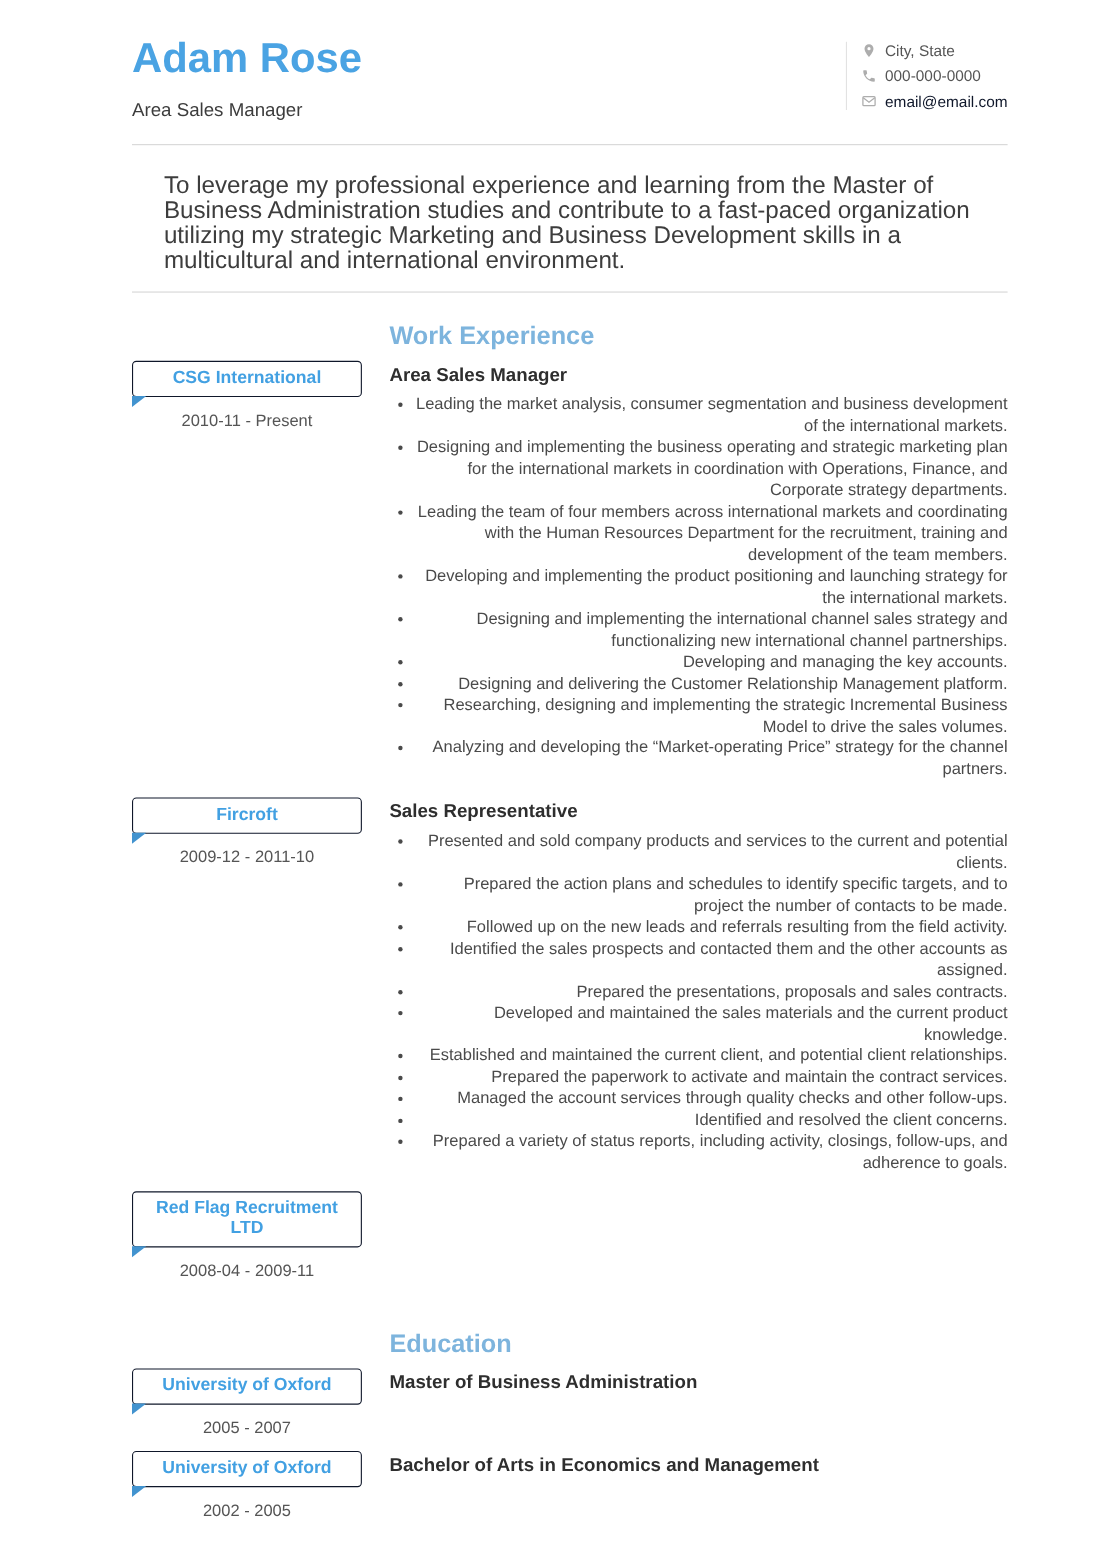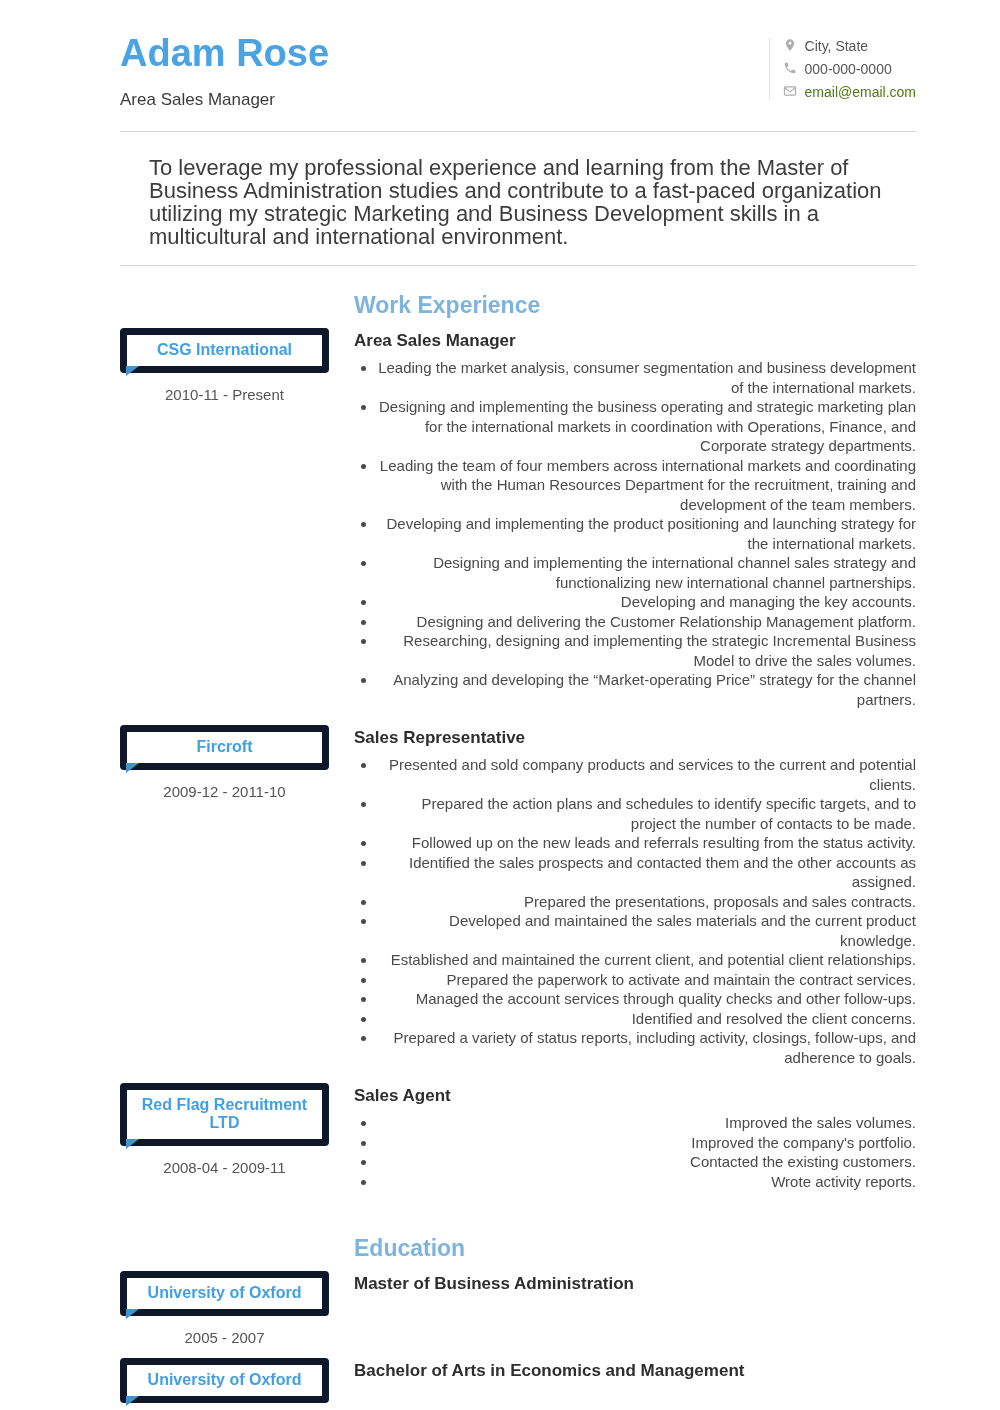--- a/index.html
+++ b/index.html
@@ -12,24 +12,24 @@
   .page { padding: 32px 84px 0 84px; margin-left: 36px; }
 
   
   .header { display: flex; justify-content: space-between; align-items: flex-start; }
   .name { font-size: 38px; font-weight: bold; color: #4aa3e3; line-height: 42px; }
   .job-title { font-size: 17px; color: #3c3c3c; margin-top: 16px; }
   .contact {
     border-left: 1px solid #e2e2e2; padding-left: 13px; margin-top: 6px;
     font-size: 14px; color: #555; min-width: 130px;
   }
-  .contact-row { display: flex; align-items: flex-start; margin-bottom: 7px; }
+  .contact-row { display: flex; align-items: center; margin-bottom: 7px; }
   .contact-row .ic { width: 14px; height: 14px; margin-right: 8px; flex: 0 0 14px; }
   .contact-row:last-child { margin-bottom: 0; }
-  .email-link { color: #4d7c0f; text-decoration: none; }
+  .email-link { color: #0f172a; text-decoration: none; }
 
   .divider { border: none; border-top: 1px solid #d6d6d6; margin-top: 21px; }
 
   
   .summary {
     margin: 24px 0 0 29px; max-width: 762px;
     font-size: 22px; line-height: 23px; color: #3d3d3d;
   }
   .divider2 { border: none; border-top: 1px solid #d6d6d6; margin-top: 17px; }
 
@@ -37,21 +37,21 @@
   .section-heading {
     margin-left: 234px; margin-top: 26px; margin-bottom: 9px;
     font-size: 23px; font-weight: bold; color: #7db4dd;
   }
   .row {
     display: grid; grid-template-columns: 209px 1fr; column-gap: 25px;
     margin-bottom: 16px; align-items: start;
   }
   .badge {
     position: relative; background: #fff;
-    border: 7px solid #0f172a; border-radius: 4px;
+    border: 1px solid #0f172a; border-radius: 4px;
     text-align: center; padding: 6px 4px 7px 4px;
     font-size: 16px; font-weight: bold; color: #42a0e2;
   }
   .badge::after {
     content: ""; position: absolute; left: -1px; top: 100%;
     width: 0; height: 0;
     border-top: 10px solid #4293cf; border-right: 13px solid transparent;
   }
   .dates { text-align: center; margin-top: 13px; font-size: 15px; color: #555; }
   .entry-title { font-size: 17px; font-weight: bold; color: #2e2e2e; margin: 3px 0 7px 0; }
@@ -131,46 +131,37 @@
   <div class="row">
     <div>
       <div class="badge">Fircroft</div>
       <div class="dates">2009-12 - 2011-10</div>
     </div>
     <div>
       <div class="entry-title">Sales Representative</div>
       <ul class="bullets">
           <li>Presented and sold company products and services to the current and potential clients.</li>
           <li>Prepared the action plans and schedules to identify specific targets, and to project the number of contacts to be made.</li>
-          <li>Followed up on the new leads and referrals resulting from the status activity.</li>
+          <li>Followed up on the new leads and referrals resulting from the field activity.</li>
           <li>Identified the sales prospects and contacted them and the other accounts as assigned.</li>
           <li>Prepared the presentations, proposals and sales contracts.</li>
           <li>Developed and maintained the sales materials and the current product knowledge.</li>
           <li>Established and maintained the current client, and potential client relationships.</li>
           <li>Prepared the paperwork to activate and maintain the contract services.</li>
           <li>Managed the account services through quality checks and other follow-ups.</li>
           <li>Identified and resolved the client concerns.</li>
           <li>Prepared a variety of status reports, including activity, closings, follow-ups, and adherence to goals.</li>
         </ul>
     </div>
   </div>
 
   <div class="row">
     <div>
       <div class="badge">Red Flag Recruitment LTD</div>
       <div class="dates">2008-04 - 2009-11</div>
-    </div>
-    <div>
-      <div class="entry-title">Sales Agent</div>
-      <ul class="bullets">
-          <li>Improved the sales volumes.</li>
-          <li>Improved the company's portfolio.</li>
-          <li>Contacted the existing customers.</li>
-          <li>Wrote activity reports.</li>
-        </ul>
     </div>
   </div>
 
   <h2 class="section-heading" style="margin-top:44px;">Education</h2>
 
   <div class="row edu-row">
     <div>
       <div class="badge">University of Oxford</div>
       <div class="dates">2005 - 2007</div>
     </div>

